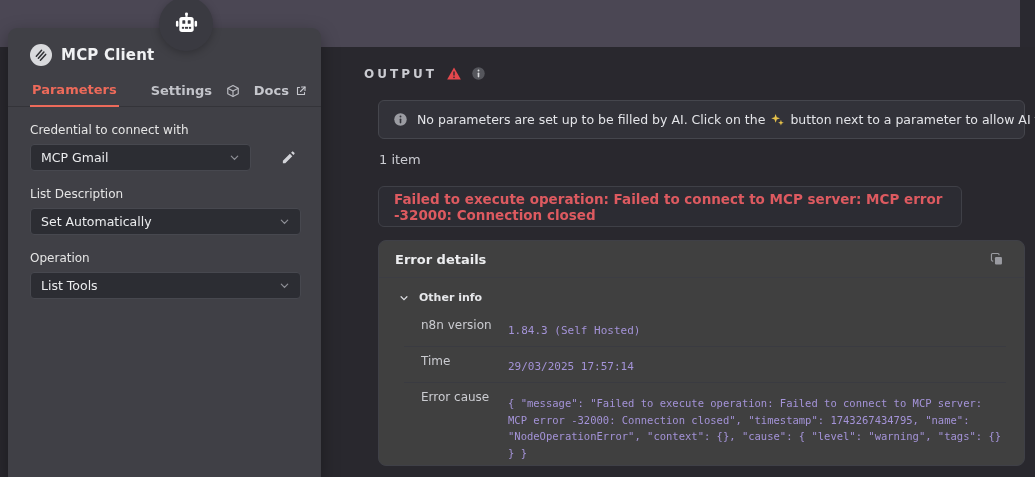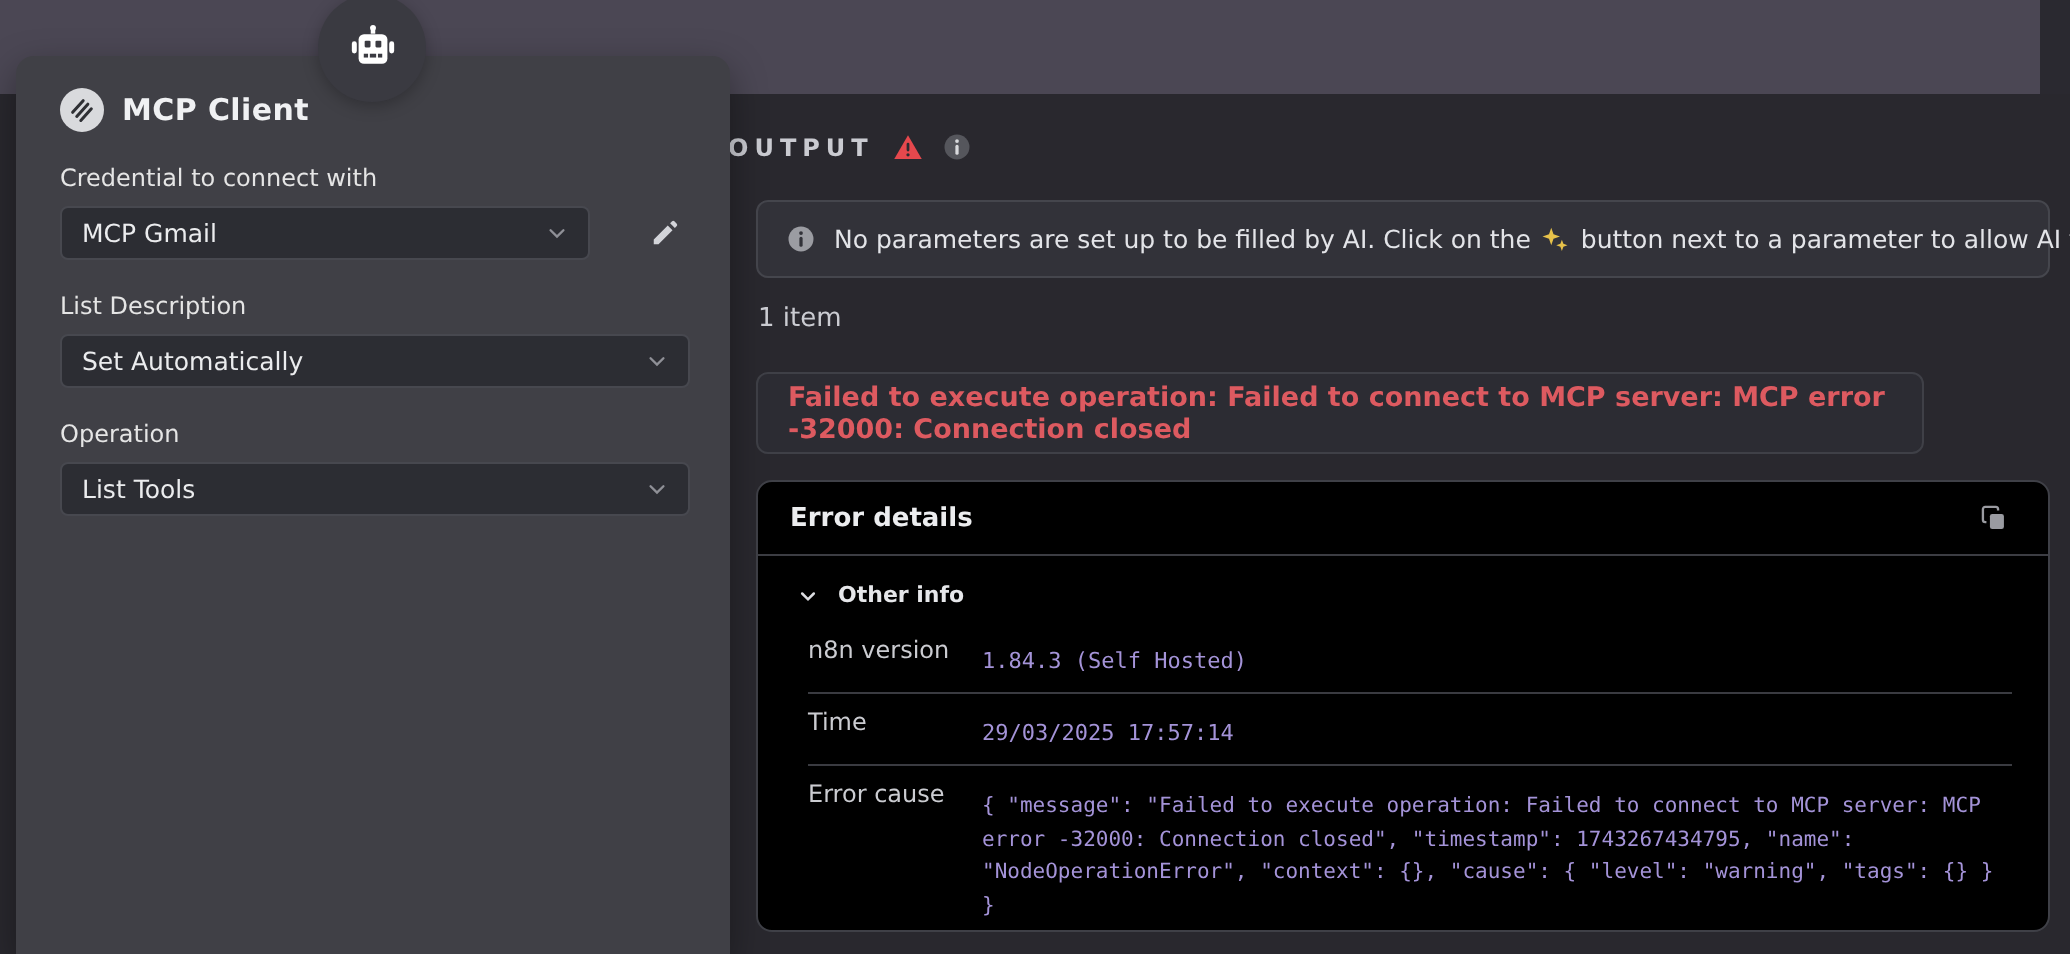--- a/index.html
+++ b/index.html
@@ -10,21 +10,21 @@
   
   .topbar { position:absolute; left:0; top:0; width:1035px; height:47px; background:#4b4754; }
   .topbar-dark { position:absolute; left:1020px; top:0; width:15px; height:47px; background:#2a2930; }
 
   
   .robot-badge { position:absolute; left:159px; top:-3px; width:54px; height:54px; border-radius:50%;
     background:#3a3a41; display:flex; align-items:center; justify-content:center; z-index:5;
     box-shadow:0 2px 8px rgba(0,0,0,.25); cursor:pointer; }
 
   
-  .panel { position:absolute; left:8px; top:28px; width:357px; height:449px; background:#404046;
+  .panel { position:absolute; left:8px; top:28px; width:313px; height:449px; background:#404046;
     border-radius:9px 9px 0 0; box-shadow:0 6px 18px rgba(0,0,0,.35); z-index:2; }
   .panel-title-row { display:flex; align-items:center; gap:9px; padding:16px 20px 0 22px; }
   .node-icon-circle { width:22px; height:22px; border-radius:50%; background:#d9dadd;
     display:flex; align-items:center; justify-content:center; flex:none; }
   .panel-title { font-size:15px; font-weight:700; color:#f0f1f3; letter-spacing:.2px; }
 
   .tabs-row { display:flex; align-items:flex-end; margin-top:13px; padding:0 14px 0 22px;
     border-bottom:1px solid #343439; height:28px; }
   .tab { font-size:13px; font-weight:600; padding:0 2px 8px 2px; cursor:pointer; }
   .tab.active { color:#ed6a5a; border-bottom:2px solid #ed6a5a; margin-bottom:-1px; }
@@ -49,35 +49,35 @@
   .ai-banner { position:absolute; left:378px; top:100px; width:647px; height:39px; background:#323239;
     border:1px solid #45464d; border-radius:6px; display:flex; align-items:center; padding:0 14px; gap:9px; }
   .ai-banner-text { font-size:12.5px; color:#e3e4e8; white-space:nowrap; display:flex; align-items:center; gap:5px; }
 
   .items-count { position:absolute; left:379px; top:152px; font-size:13px; color:#cbccd2; }
 
   .error-box { position:absolute; left:378px; top:186px; width:584px; height:41px; background:#2c2c33;
     border:1px solid #3f4047; border-radius:6px; display:flex; align-items:center; padding:0 15px; }
   .error-text { font-size:13.5px; font-weight:600; color:#dd5a60; }
 
-  .details-panel { position:absolute; left:378px; top:240px; width:647px; height:226px; background:#000000;
+  .details-panel { position:absolute; left:378px; top:240px; width:647px; height:226px; background:#404040;
     border:1px solid #3f4047; border-radius:8px; overflow:hidden; }
   .details-header { height:36px; display:flex; align-items:center; padding:0 16px; }
   .details-title { font-size:13px; font-weight:700; color:#ecedef; }
   .details-spacer { flex:1; }
   .copy-btn { width:22px; height:22px; display:flex; align-items:center; justify-content:center; cursor:pointer; }
   .details-divider { height:1px; background:#3c3d43; }
 
   .section-row { display:flex; align-items:center; gap:10px; padding:13px 16px 5px 20px; cursor:pointer; }
   .section-label { font-size:11px; font-weight:600; color:#e6e7ea; }
 
   .kv-rows { padding:2px 18px 0 25px; }
   .kv-row { display:flex; border-bottom:1px solid #3a3b41; min-height:33px; }
   .kv-row.last { border-bottom:none; }
-  .kv-label { width:87px; flex:none; font-size:12px; color:#cbccd1; padding-top:7px; }
+  .kv-label { width:87px; flex:none; font-size:12px; color:#cbccd1; padding-top:7px;margin-left:17px; }
   .kv-value { flex:1; font-family:"DejaVu Sans Mono","Liberation Mono",monospace; color:#a493d8;
     font-size:11px; padding:13px 0 9px 0; }
   .kv-value.json { font-size:10.5px; line-height:16.5px; padding:12px 0 10px 0; word-break:break-word; white-space:pre-wrap; }
 </style>
 </head>
 <body>
 
 <div class="stage">
 
   <div class="topbar"></div>
@@ -106,20 +106,44 @@
       <span class="node-icon-circle">
         <svg width="14" height="14" viewBox="0 0 24 24" fill="none" stroke="#2f3034" stroke-width="2.6" stroke-linecap="round">
           <path d="M4 14 L13 4"></path>
           <path d="M7.5 17.5 L17 7"></path>
           <path d="M11 21 L20 11"></path>
         </svg>
       </span>
       <span class="panel-title">MCP Client</span>
     </div>
 
+    <div class="tabs-row">
+      <span class="tab active">Parameters</span>
+      <span class="tab inactive">Settings</span>
+      <span class="tabs-spacer"></span>
+      <span class="docs-area">
+        <span style="display:flex;cursor:pointer;">
+          <svg width="14" height="14" viewBox="0 0 24 24" fill="none" stroke="#b9bac0" stroke-width="2" stroke-linejoin="round">
+            <path d="M12 2.5 L21 7.2 V16.8 L12 21.5 L3 16.8 V7.2 Z"></path>
+            <path d="M3 7.2 L12 12 L21 7.2"></path>
+            <path d="M12 12 V21.5"></path>
+          </svg>
+        </span>
+        <span class="docs-link">
+          <span>Docs</span>
+          <span style="display:flex;">
+            <svg width="12" height="12" viewBox="0 0 24 24" fill="none" stroke="#c6c7cd" stroke-width="2.2" stroke-linecap="round" stroke-linejoin="round">
+              <path d="M9 5 H5 V19 H19 V15"></path>
+              <path d="M13 4 H20 V11"></path>
+              <path d="M20 4 L11 13"></path>
+            </svg>
+          </span>
+        </span>
+      </span>
+    </div>
 
     <div class="panel-body">
 
       <div class="field-group">
         <div class="field-label">Credential to connect with</div>
         <div class="control-row">
           <div class="select-box">
             <span class="select-value">MCP Gmail</span>
             <span style="display:flex;">
               <svg width="11" height="11" viewBox="0 0 24 24" fill="none" stroke="#8f9097" stroke-width="2.6" stroke-linecap="round">

